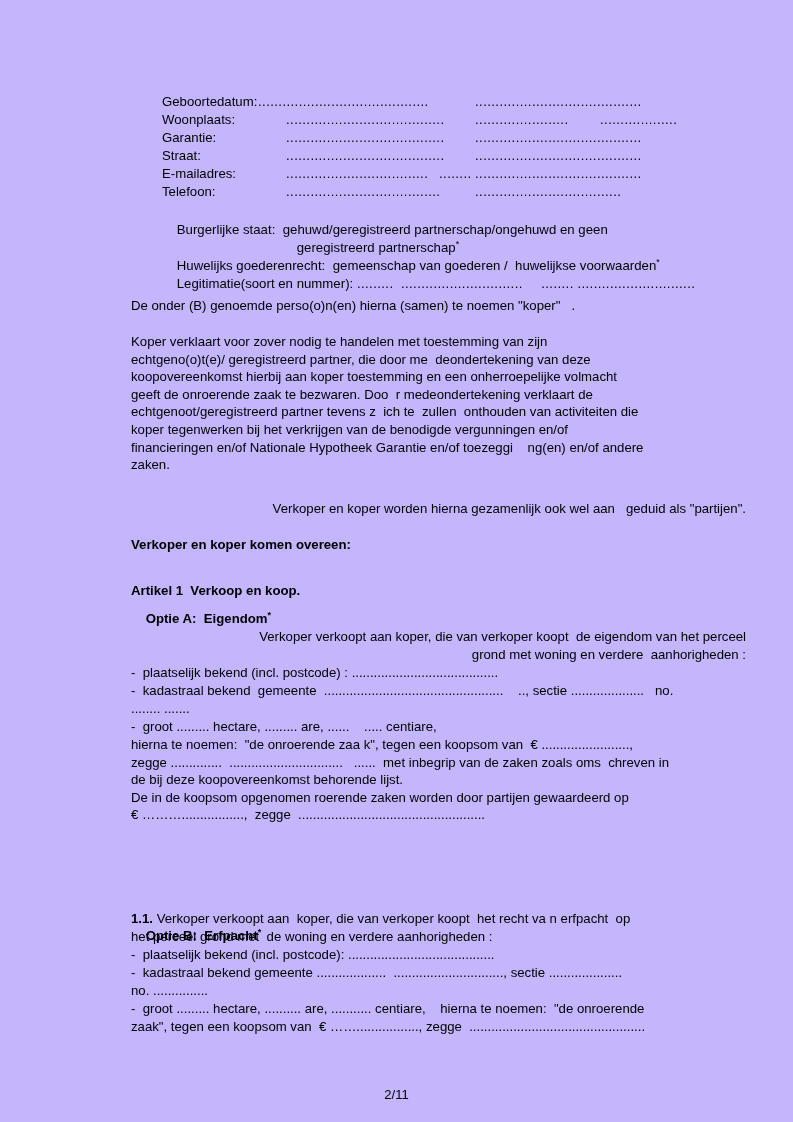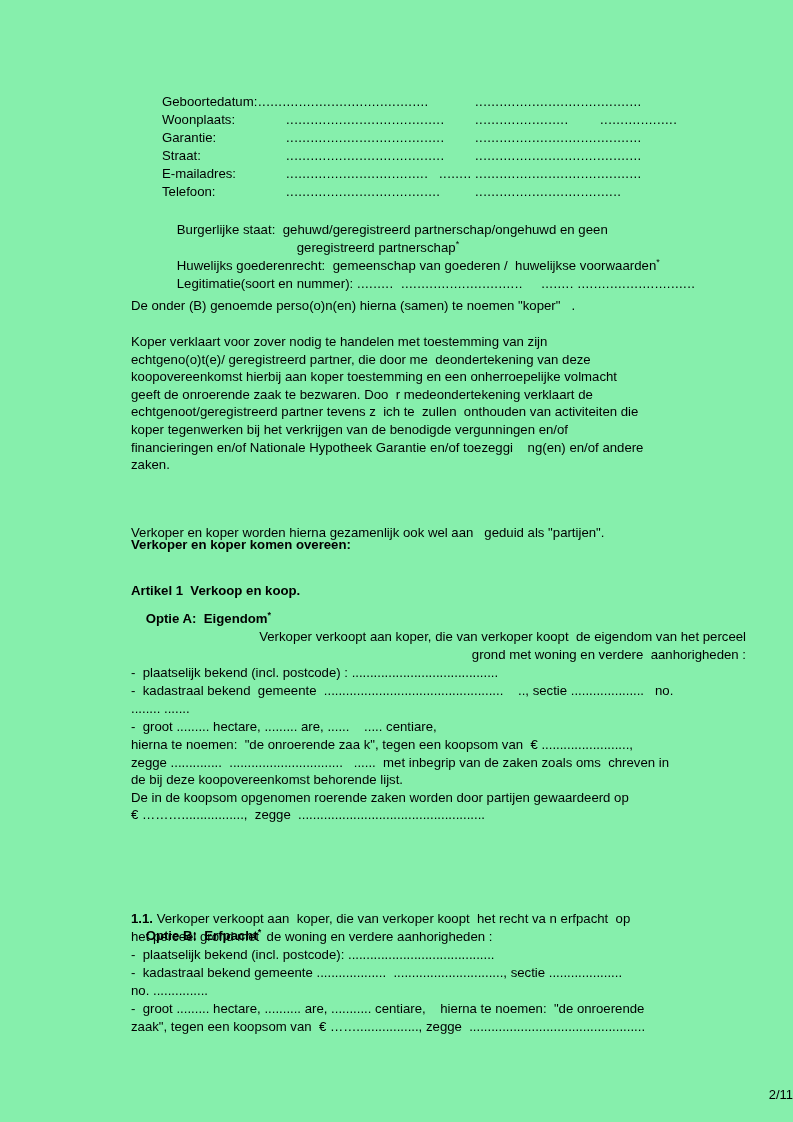--- a/index.html
+++ b/index.html
@@ -14,21 +14,21 @@
     position: relative;
     font-family: "Liberation Sans", sans-serif;
     color: #000000;
     overflow: hidden;
   }
   .page {
     position: absolute;
     left: 0; top: 0;
     width: 793px;
     height: 1122px;
-    background: #86efac;
+    background: #c4b5fd;
   }
   
   .tline {
     position: absolute;
     font-size: 13.2px;
     line-height: 17.6px;
     white-space: pre;
     letter-spacing: 0.02px;
   }
   .dots { letter-spacing: 0.4px; }
@@ -82,21 +82,21 @@
   sup.star {
     font-size: 9px;
     vertical-align: super;
     line-height: 0;
   }
   .footer {
     position: absolute;
     left: 0;
     top: 1087px;
     width: 793px;
-    text-align: right;
+    text-align: center;
     font-size: 13px;
     line-height: 16px;
   }
   .inline-num { font-weight: bold; }
 </style>
 </head>
 <body>
 
 <div class="page">
 
@@ -157,21 +157,21 @@
 
   <div class="para" style="top:333px;">Koper verklaart voor zover nodig te handelen met toestemming van zijn
 echtgeno(o)t(e)/ geregistreerd partner, die door me  deondertekening van deze
 koopovereenkomst hierbij aan koper toestemming en een onherroepelijke volmacht
 geeft de onroerende zaak te bezwaren. Doo  r medeondertekening verklaart de
 echtgenoot/geregistreerd partner tevens z  ich te  zullen  onthouden van activiteiten die
 koper tegenwerken bij het verkrijgen van de benodigde vergunningen en/of
 financieringen en/of Nationale Hypotheek Garantie en/of toezeggi    ng(en) en/of andere
 zaken.</div>
 
-  <div class="para" style="top:524px;">Verkoper en koper worden hierna gezamenlijk ook wel aan   geduid als "partijen".</div>
+  <div class="para" style="top:500px;text-align:right;">Verkoper en koper worden hierna gezamenlijk ook wel aan   geduid als "partijen".</div>
 
   <div class="heading" style="top:536px;">Verkoper en koper komen overeen:</div>
   <div class="heading" style="top:566px;margin-top:16px;">Artikel 1  Verkoop en koop.</div>
 
   <div class="heading" style="top:592px;">
     <span>Optie A:  Eigendom</span><sup class="star">*</sup>
   </div>
 
   <div class="para" style="top:628px;text-align:right;">Verkoper verkoopt aan koper, die van verkoper koopt  de eigendom van het perceel
 grond met woning en verdere  aanhorigheden :</div>

